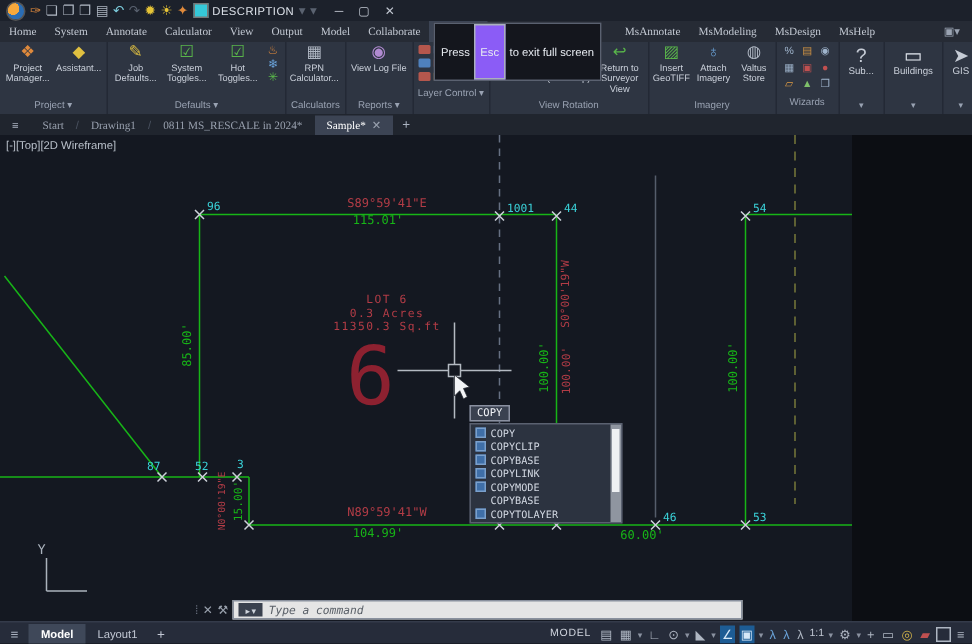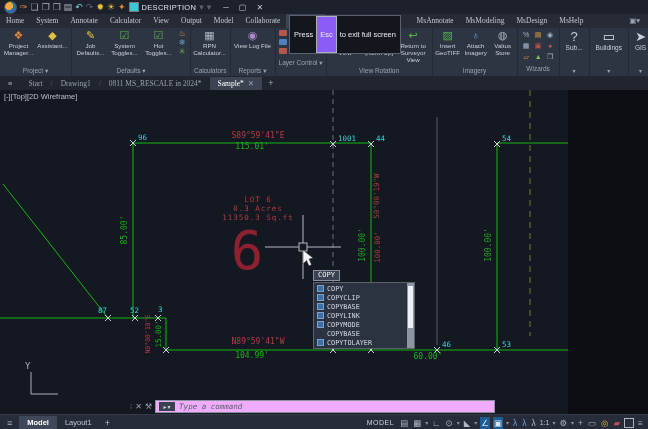--- a/index.html
+++ b/index.html
@@ -77,21 +77,21 @@
   .cm-thumb{position:absolute;left:1px;top:3px;width:5px;height:42px;background:#eef0f3;}
   .navbar{position:absolute;left:631px;top:205px;width:14px;height:50px;background:rgba(74,82,96,.85);
           border-radius:2px;z-index:4;display:flex;flex-direction:column;align-items:center;justify-content:space-around;
           color:#c6ccd6;font-size:7px;}
   .cmd{position:absolute;left:130px;bottom:1px;z-index:7;}
   .cmd-hist{margin-left:27px;width:fit-content;background:#0b0b0d;color:#bfc3c9;border:1px solid #26262c;
             font-family:"DejaVu Sans Mono",monospace;font-size:7.3px;line-height:9px;padding:1px 5px;}
   .cmd-row{display:flex;align-items:center;margin-top:1px;gap:3px;}
   .cmd-grip{color:#6a7180;font-size:8px;}
   .cmd-x,.cmd-w{color:#9aa2ae;font-size:8px;line-height:12px;}
-  .cmd-input{width:340px;height:13px;background:#f0abfc;border:1px solid #8a919e;display:flex;align-items:center;
+  .cmd-input{width:340px;height:13px;background:#e5e5e5;border:1px solid #8a919e;display:flex;align-items:center;
              gap:4px;padding:0 3px;box-sizing:border-box;}
   .cmd-badge{width:16px;height:9px;background:#3a414e;color:#cfd4dc;font-size:6px;display:flex;align-items:center;
              justify-content:center;gap:1px;flex:none;}
   .cmd-ph{color:#5a6068;font-style:italic;font-size:7.5px;font-family:"DejaVu Sans Mono",monospace;}
   .statusbar{height:15px;background:#262c3a;border-top:1px solid #343b4a;display:flex;align-items:center;
              color:#c2c8d4;font-size:8px;}
   .sb-menu{padding:0 7px;font-size:9px;color:#aab2c0;}
   .sheettab{padding:0 8px;line-height:14px;font-size:7.5px;}
   .sheettab.active{background:#3f4859;color:#fff;font-weight:bold;}
   .sb-add{padding:0 5px;font-size:9px;}

